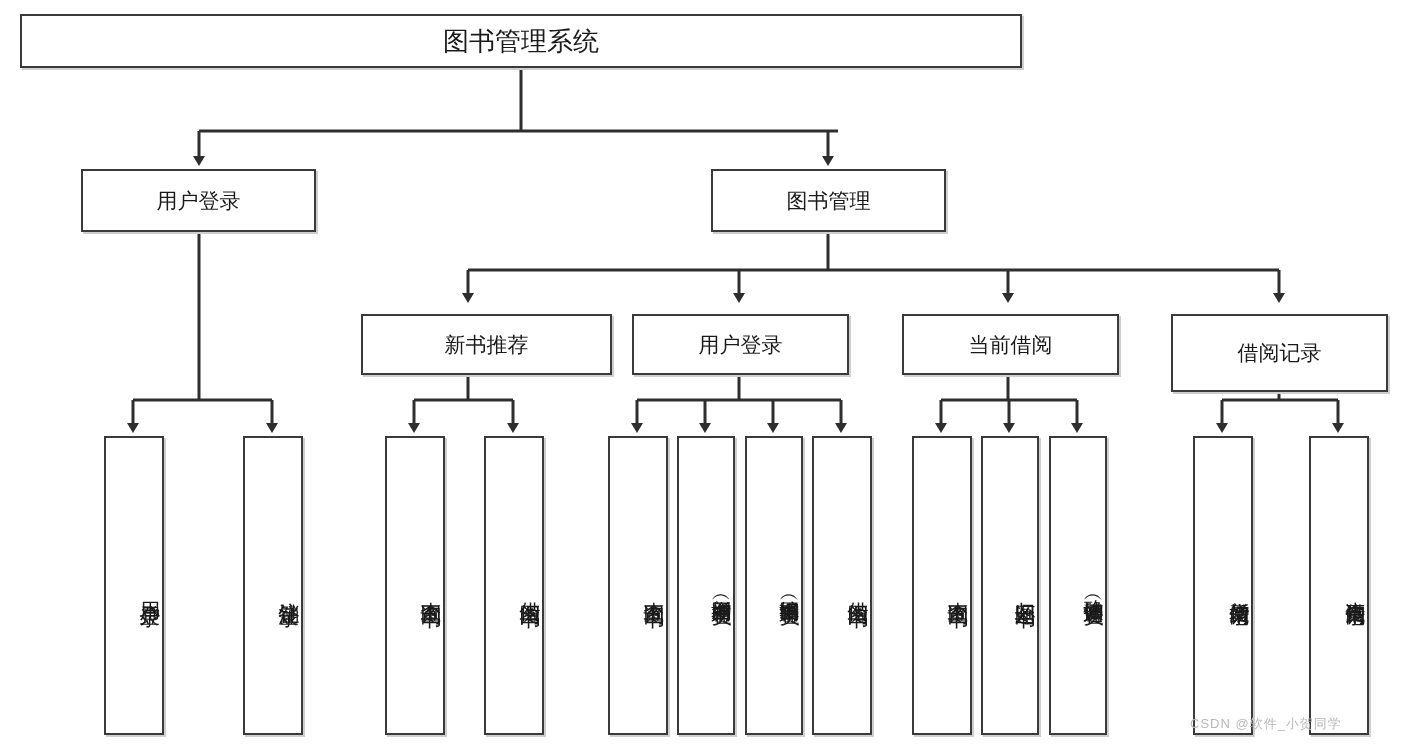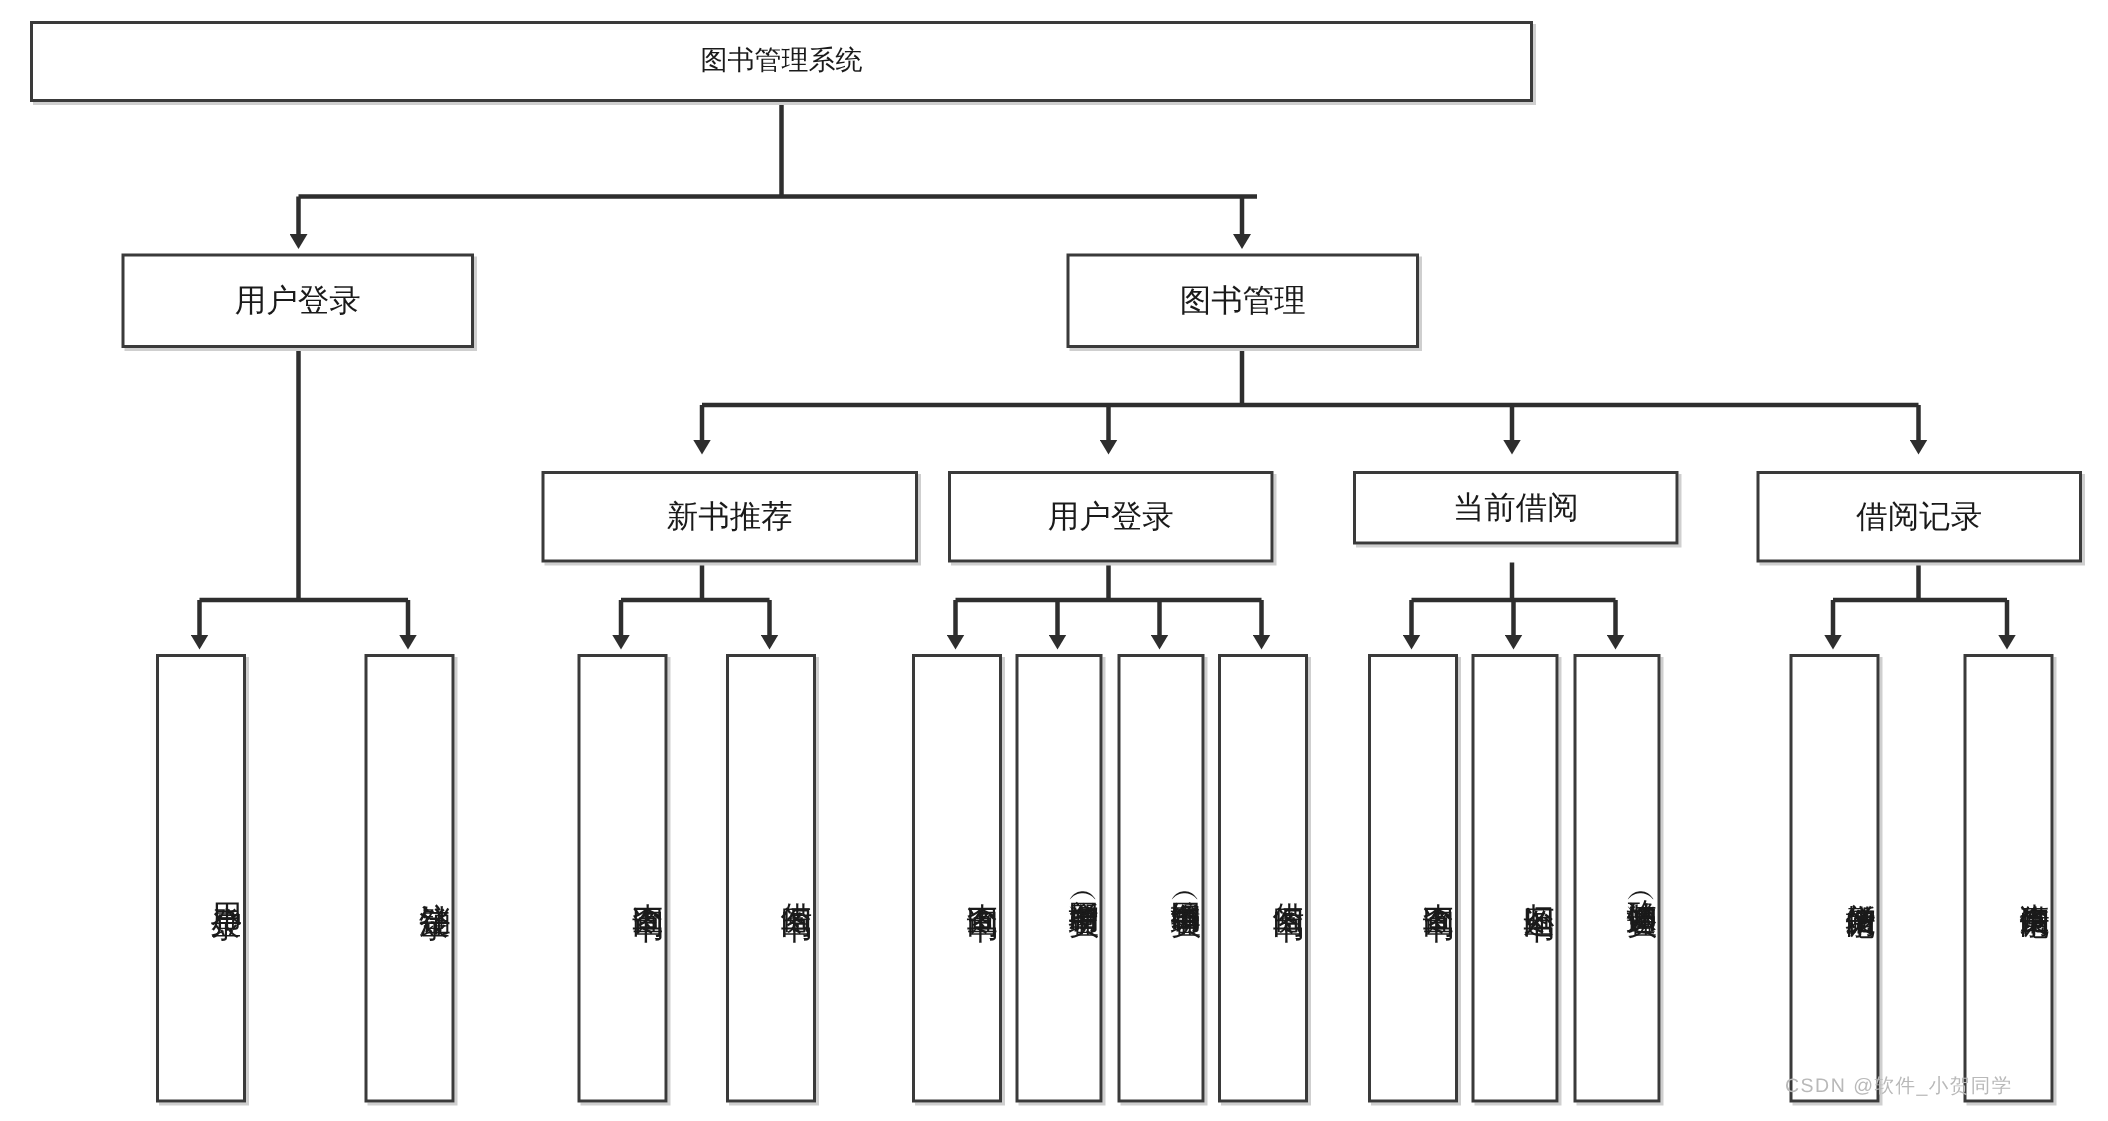--- a/index.html
+++ b/index.html
@@ -4,21 +4,21 @@
 <style>
   html,body{margin:0;padding:0;background:#ffffff;}
   body{font-family:"Liberation Sans","DejaVu Sans",sans-serif;}
   #canvas{position:relative;width:1405px;height:747px;background:#ffffff;overflow:hidden;}
   svg.lines{position:absolute;left:0;top:0;width:1405px;height:747px;pointer-events:none;}
   .node{position:absolute;box-sizing:border-box;background:#ffffff;border:2px solid #3a3a3a;
         display:flex;align-items:center;justify-content:center;color:#1a1a1a;}
   .node.shadow{box-shadow:2px 2px 0 0 #cfcfcf;}
   .node .lbl{white-space:nowrap;line-height:1.1;}
   .node.h .lbl{font-size:21px;}
-  .node.root .lbl{font-size:18px;}
+  .node.root .lbl{font-size:26px;}
   
   .node.v{writing-mode:vertical-rl;text-orientation:upright;align-items:flex-start;
           justify-content:center;padding-top:6px;}
   .node.v .lbl{font-size:21px;letter-spacing:2px;writing-mode:vertical-rl;text-orientation:upright;
                white-space:nowrap;}
   .node.v.tall .lbl{font-size:20px;letter-spacing:1px;}
   .watermark{position:absolute;color:#b9b9b9;font-size:13px;white-space:nowrap;
              letter-spacing:1px;pointer-events:none;}
 </style>
 </head>
@@ -86,24 +86,24 @@
   <div class="node h shadow" style="left:711px;top:169px;width:235px;height:63px;text-align:center;">
     <span class="lbl">图书管理</span>
   </div>
 
   <div class="node h shadow" style="left:361px;top:314px;width:251px;height:61px;">
     <span class="lbl">新书推荐</span>
   </div>
   <div class="node h shadow" style="left:632px;top:314px;width:217px;height:61px;">
     <span class="lbl">用户登录</span>
   </div>
-  <div class="node h shadow" style="left:902px;top:314px;width:217px;height:49px;">
+  <div class="node h shadow" style="left:902px;top:314px;width:217px;height:61px;">
     <span class="lbl">当前借阅</span>
   </div>
-  <div class="node h shadow" style="left:1171px;top:314px;width:217px;height:61px;">
+  <div class="node h shadow" style="left:1171px;top:314px;width:217px;height:78px;">
     <span class="lbl">借阅记录</span>
   </div>
 
   <div class="node v shadow" style="left:104px;top:436px;width:60px;height:299px;">
     <span class="lbl">用户登录</span>
   </div>
   <div class="node v shadow" style="left:243px;top:436px;width:60px;height:299px;">
     <span class="lbl">注销登录</span>
   </div>
 

